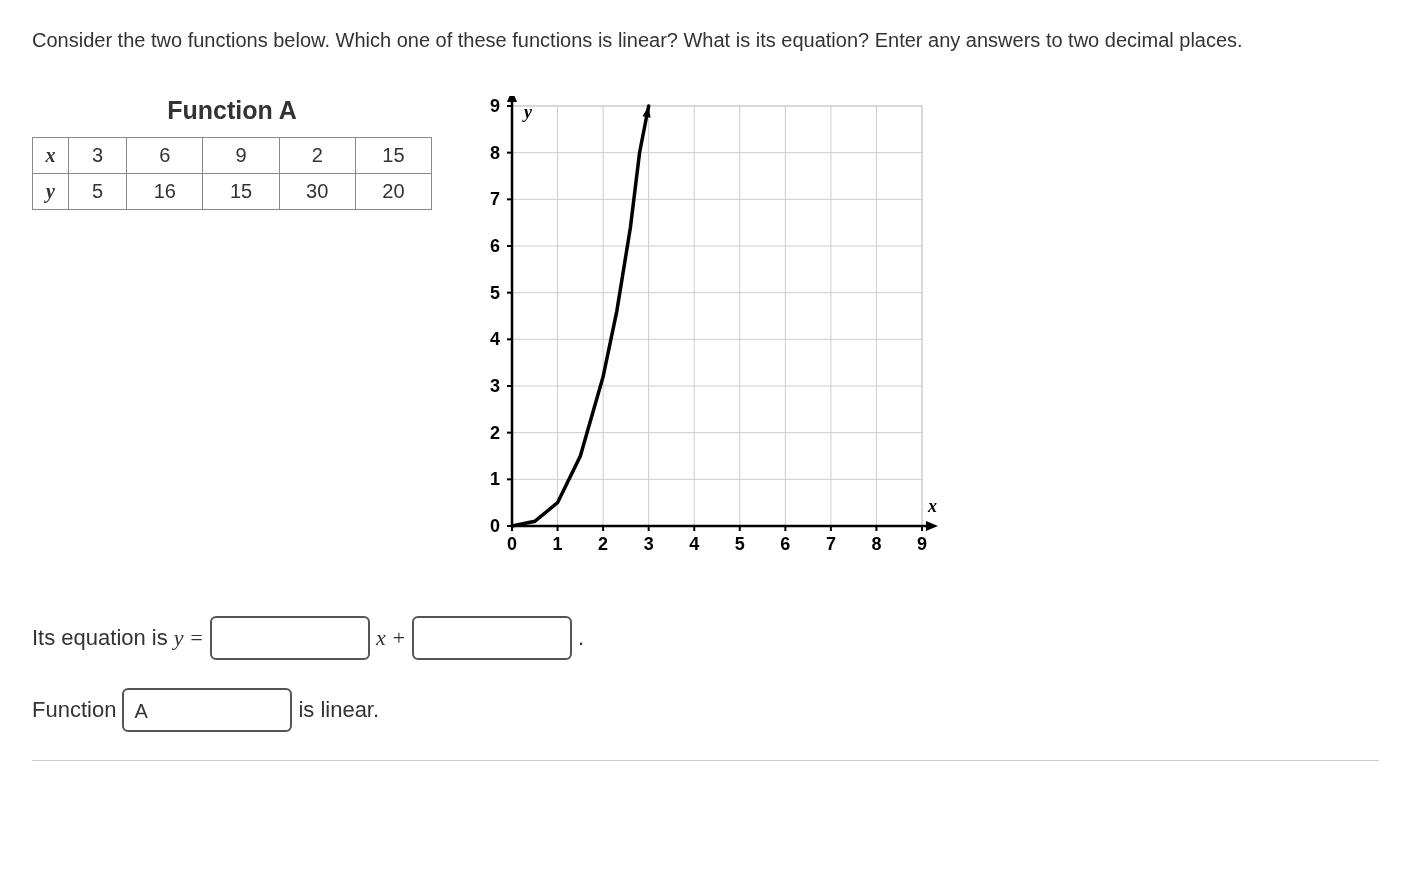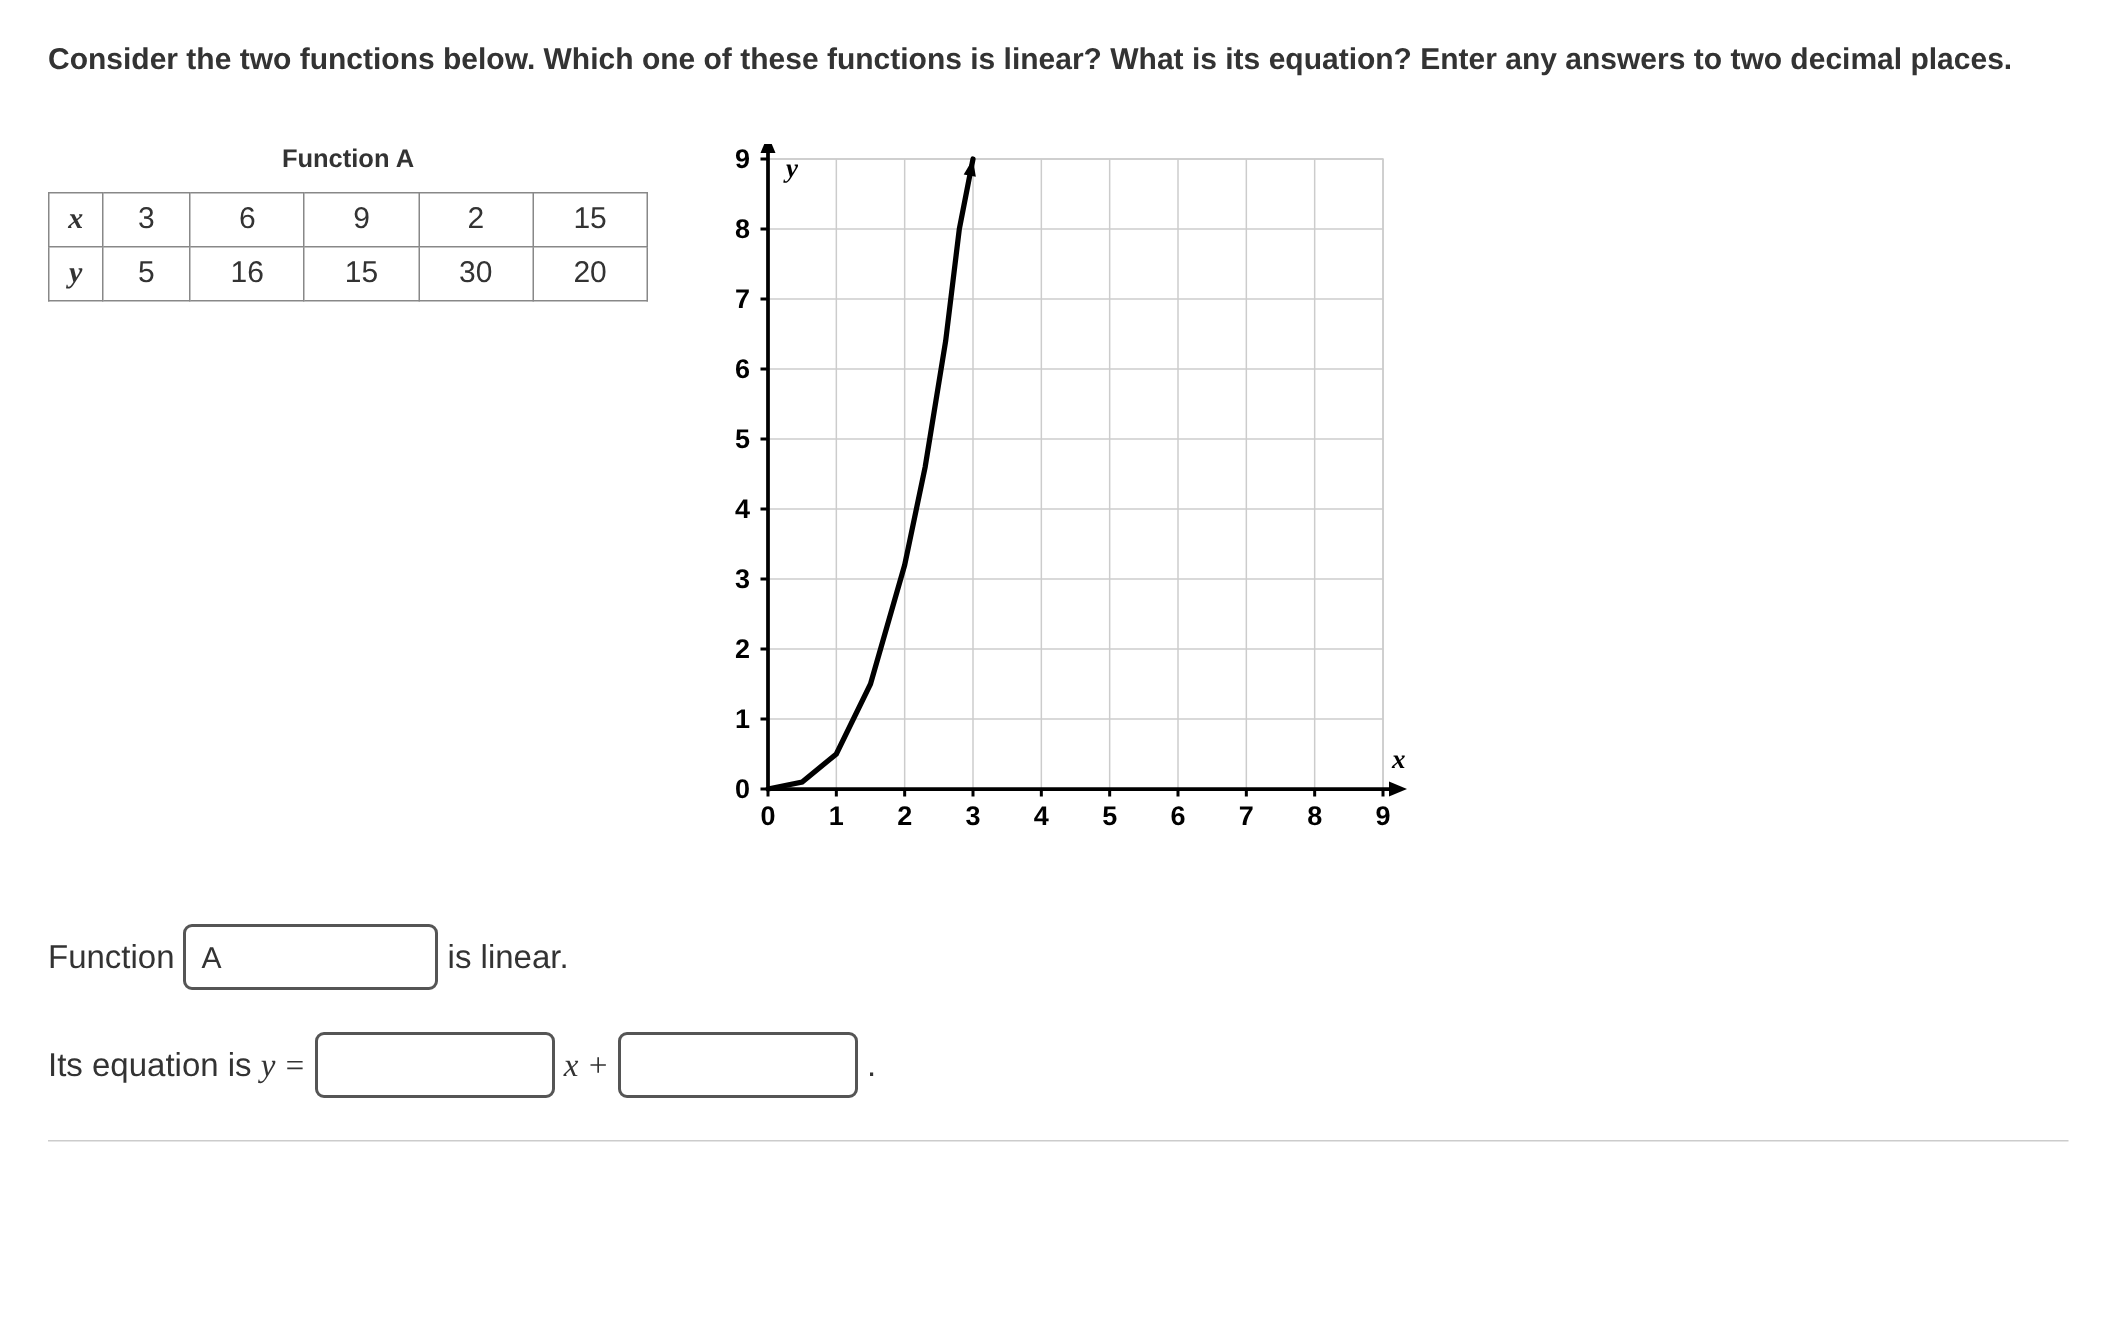--- a/index.html
+++ b/index.html
@@ -5,24 +5,24 @@
   * { box-sizing: border-box; }
   body {
     margin: 0;
     padding: 24px 32px;
     font-family: Arial, Helvetica, sans-serif;
     font-size: 20px;
     color: #333;
     background: #fff;
     width: 1411px;
   }
-  .question { line-height: 1.6; margin-bottom: 40px; font-weight: bold; }
+  .question { line-height: 1.6; margin-bottom: 40px; }
   .functions-row { display: flex; gap: 40px; align-items: flex-start; }
   .func-col { }
-  .func-heading { font-weight: bold; font-size: 17px; margin-bottom: 12px; text-align: center; }
+  .func-heading { font-weight: bold; font-size: 25px; margin-bottom: 12px; text-align: center; }
   .func-a { width: 400px; }
   .func-b { width: 500px; }
   table.data-table {
     border-collapse: collapse;
     width: 100%;
     font-size: 20px;
   }
   table.data-table td, table.data-table th {
     border: 1px solid #888;
     padding: 6px 12px;
@@ -162,27 +162,27 @@
           <path d="M40,430 L62.77777777777777,425.3333333333333 L85.55555555555554,406.6666666666667 L108.33333333333333,360 L131.1111111111111,280.66666666666663 L144.77777777777777,215.33333333333334 L158.44444444444446,131.33333333333331 L167.55555555555554,56.666666666666686 L176.66666666666666,10 " fill="none" stroke="#000" stroke-width="3.5" stroke-linecap="round"></path>
           <polygon points="176.66666666666666,10 178.5451570423754,21.852057792146038 170.4681100945528,20.275110530904485" fill="#000"></polygon>
         </svg>
     </div>
   </div>
 
 </div>
 
 <div class="answers">
   <div class="answer-line">
-    <span>Function</span>
-    <span class="answer-input">A</span>
-    <span>is linear.</span>
-  </div>
-  <div class="answer-line">
     <span>Its equation is </span>
     <span class="ital">y =</span>
     <span class="answer-input small"></span>
     <span class="ital">x +</span>
     <span class="answer-input small"></span>
     <span>.</span>
   </div>
+  <div class="answer-line">
+    <span>Function</span>
+    <span class="answer-input">A</span>
+    <span>is linear.</span>
+  </div>
 </div>
 
 <div class="bottom-border"></div>
 
 </body></html>

